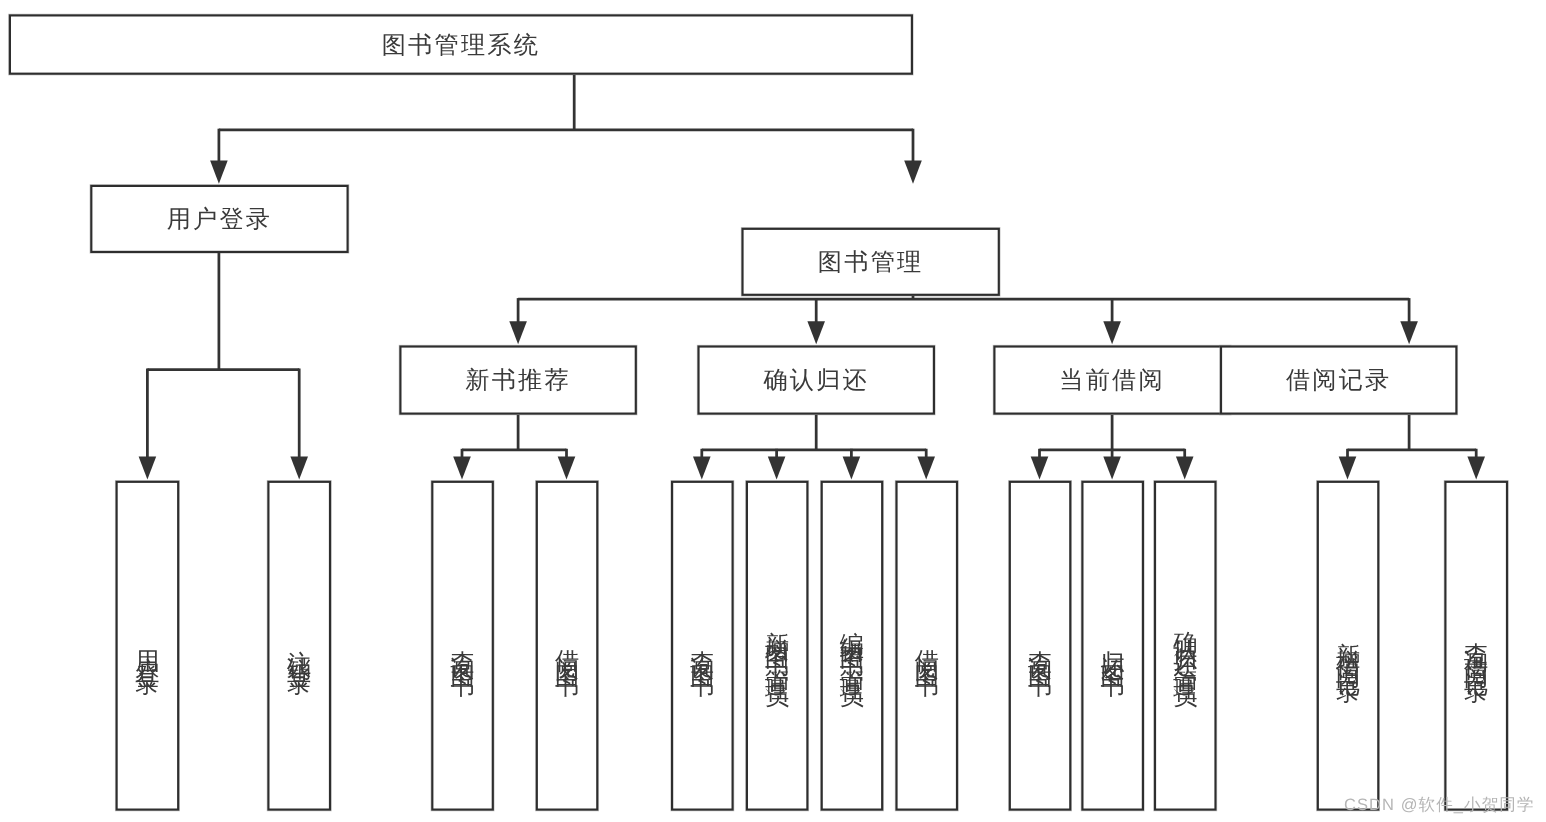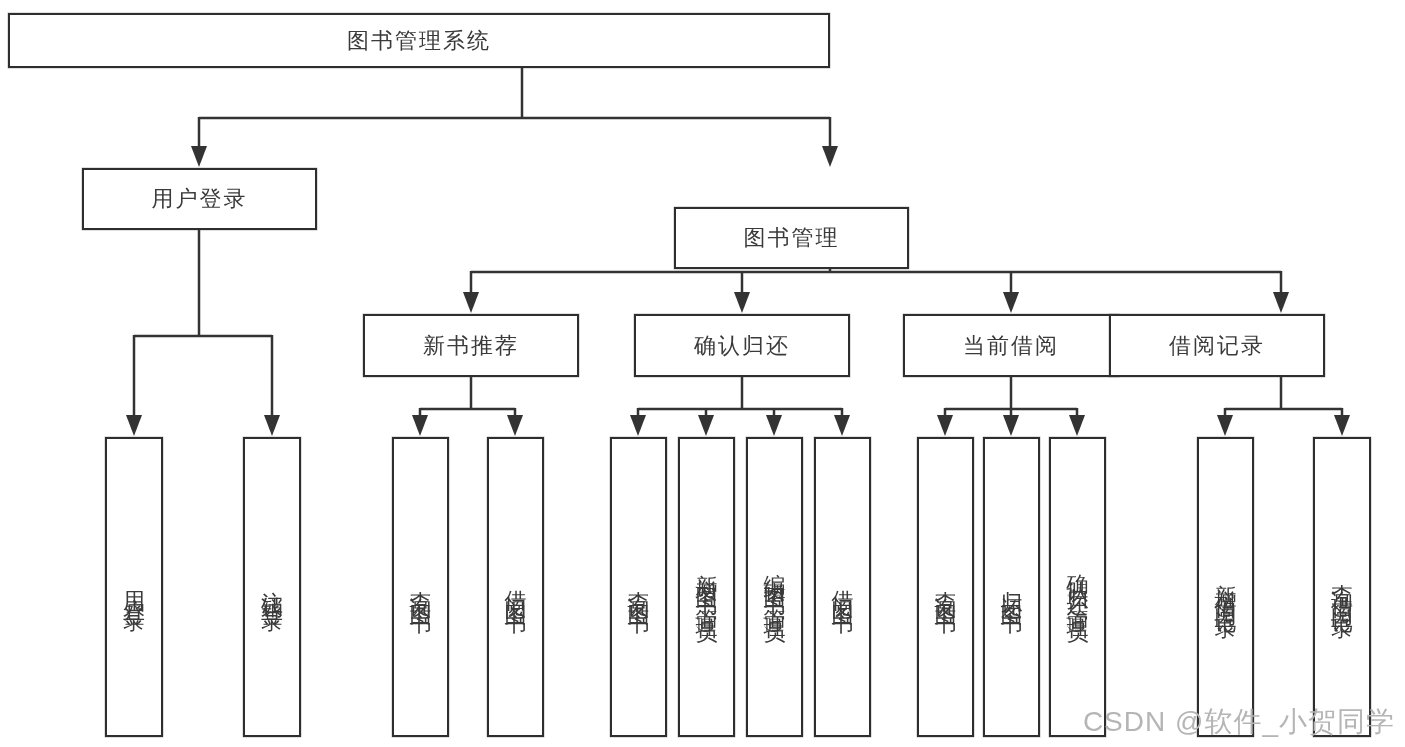--- a/index.html
+++ b/index.html
@@ -38,21 +38,21 @@
     writing-mode:vertical-rl;
     text-orientation:mixed;
     letter-spacing:7px;
     line-height:1;
     white-space:normal;
   }
   #watermark{
     position:absolute;
     right:10px;
     bottom:6px;
-    font-size:28px;
+    font-size:15px;
     color:var(--watermark);
     letter-spacing:1px;
     z-index:3;
   }
   svg line, svg path{stroke:var(--line);stroke-width:2.5;fill:none;}
   svg polygon{fill:var(--line);stroke:none;}
 </style>
 </head>
 <body>
 

